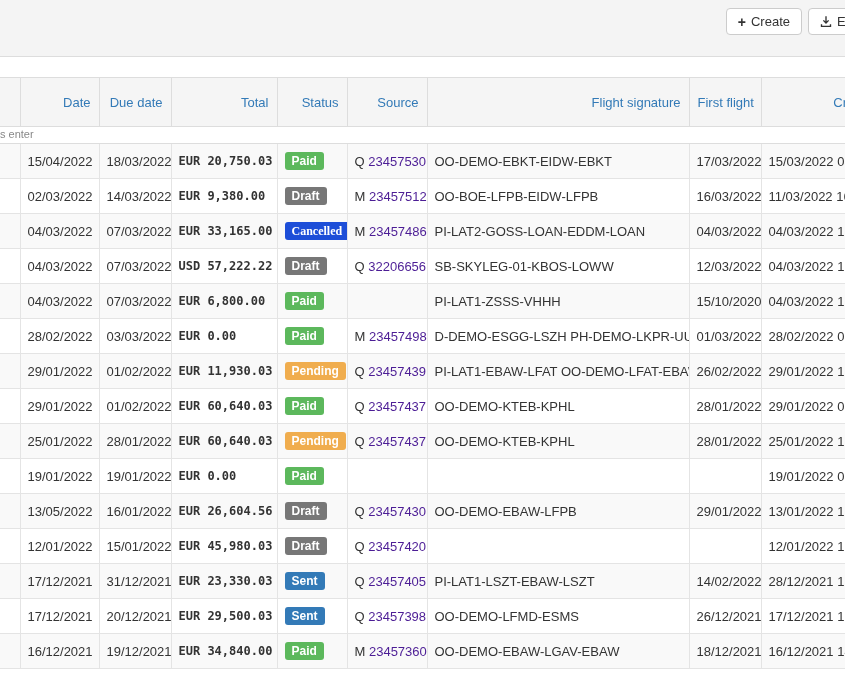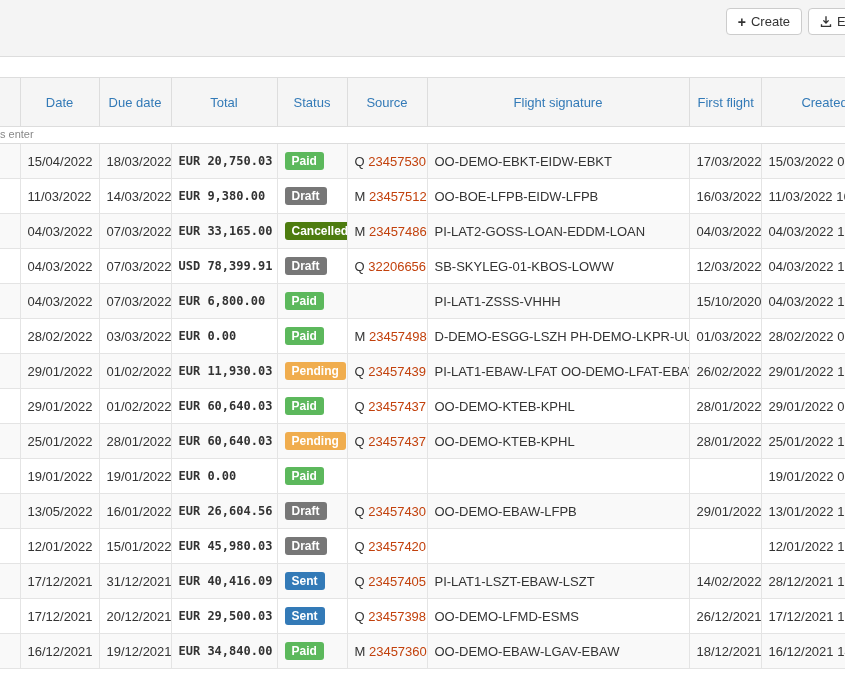--- a/index.html
+++ b/index.html
@@ -44,21 +44,21 @@
   table {
     border-collapse: collapse;
     table-layout: fixed;
     width: 902px;
     background: #fff;
   }
   th {
     background: #f5f5f5;
     color: #337ab7;
     font-weight: normal;
-    text-align: center;
+    text-align: right;
     border: 1px solid #ddd;
     height: 49px;
     padding: 4px 8px;
     font-size: 13px;
     vertical-align: middle;
     white-space: nowrap;
     overflow: hidden;
     box-sizing: border-box;
     cursor: pointer;
   }
@@ -91,21 +91,21 @@
   }
   .badge {
     display: inline-block;
     color: #fff;
     font-size: 12px;
     font-weight: bold;
     padding: 3px 7px;
     border-radius: 3px;
     line-height: 1;
   }
-  a { color: #c2410c; text-decoration: none; cursor: pointer; }
+  a { color: #4c1d95; text-decoration: none; cursor: pointer; }
 </style>
 </head>
 <body>
 
 <div class="toolbar">
   <button class="btn btn-create">
     <span class="plus-icon">+</span>
     <span>Create</span>
   </button>
   <button class="btn btn-export">
@@ -157,45 +157,45 @@
           <td class="col-due">18/03/2022</td>
           <td class="col-total">EUR 20,750.03</td>
           <td class="col-status"><span class="badge" style="background: rgb(92, 184, 92);">Paid</span></td>
           <td class="col-source">Q <a href="#">23457530</a></td>
           <td class="col-flight">OO-DEMO-EBKT-EIDW-EBKT</td>
           <td class="col-first">17/03/2022</td>
           <td class="col-created">15/03/2022 08:</td>
         </tr>
         <tr class="data-row">
           <td class="col-expand"></td>
-          <td class="col-date">11/03/2022</td>
+          <td class="col-date">02/03/2022</td>
           <td class="col-due">14/03/2022</td>
           <td class="col-total">EUR 9,380.00</td>
           <td class="col-status"><span class="badge" style="background: rgb(119, 119, 119);">Draft</span></td>
           <td class="col-source">M <a href="#">23457512</a></td>
           <td class="col-flight">OO-BOE-LFPB-EIDW-LFPB</td>
           <td class="col-first">16/03/2022</td>
           <td class="col-created">11/03/2022 16:</td>
         </tr>
         <tr class="data-row odd">
           <td class="col-expand"></td>
           <td class="col-date">04/03/2022</td>
           <td class="col-due">07/03/2022</td>
           <td class="col-total">EUR 33,165.00</td>
-          <td class="col-status"><span class="badge" style="background: #4d7c0f;">Cancelled</span></td>
+          <td class="col-status"><span class="badge" style="background: #1d4ed8; font-family: Liberation Serif, serif;">Cancelled</span></td>
           <td class="col-source">M <a href="#">23457486</a></td>
           <td class="col-flight">PI-LAT2-GOSS-LOAN-EDDM-LOAN</td>
           <td class="col-first">04/03/2022</td>
           <td class="col-created">04/03/2022 10:</td>
         </tr>
         <tr class="data-row">
           <td class="col-expand"></td>
           <td class="col-date">04/03/2022</td>
           <td class="col-due">07/03/2022</td>
-          <td class="col-total">USD 78,399.91</td>
+          <td class="col-total">USD 57,222.22</td>
           <td class="col-status"><span class="badge" style="background: rgb(119, 119, 119);">Draft</span></td>
           <td class="col-source">Q <a href="#">32206656</a></td>
           <td class="col-flight">SB-SKYLEG-01-KBOS-LOWW</td>
           <td class="col-first">12/03/2022</td>
           <td class="col-created">04/03/2022 10:</td>
         </tr>
         <tr class="data-row odd">
           <td class="col-expand"></td>
           <td class="col-date">04/03/2022</td>
           <td class="col-due">07/03/2022</td>
@@ -280,21 +280,21 @@
           <td class="col-status"><span class="badge" style="background: rgb(119, 119, 119);">Draft</span></td>
           <td class="col-source">Q <a href="#">23457420</a></td>
           <td class="col-flight"></td>
           <td class="col-first"></td>
           <td class="col-created">12/01/2022 16:</td>
         </tr>
         <tr class="data-row odd">
           <td class="col-expand"></td>
           <td class="col-date">17/12/2021</td>
           <td class="col-due">31/12/2021</td>
-          <td class="col-total">EUR 40,416.09</td>
+          <td class="col-total">EUR 23,330.03</td>
           <td class="col-status"><span class="badge" style="background: rgb(51, 122, 183);">Sent</span></td>
           <td class="col-source">Q <a href="#">23457405</a></td>
           <td class="col-flight">PI-LAT1-LSZT-EBAW-LSZT</td>
           <td class="col-first">14/02/2022</td>
           <td class="col-created">28/12/2021 12:</td>
         </tr>
         <tr class="data-row">
           <td class="col-expand"></td>
           <td class="col-date">17/12/2021</td>
           <td class="col-due">20/12/2021</td>

